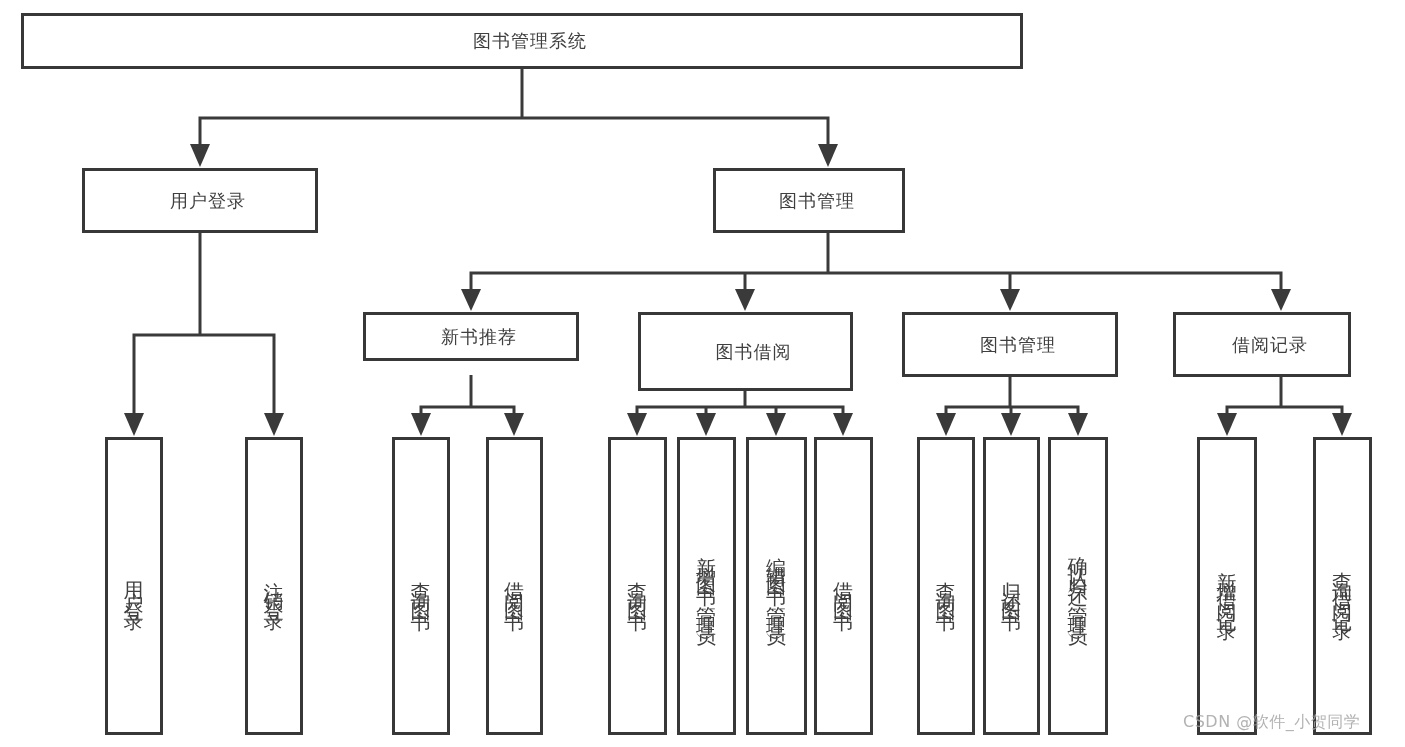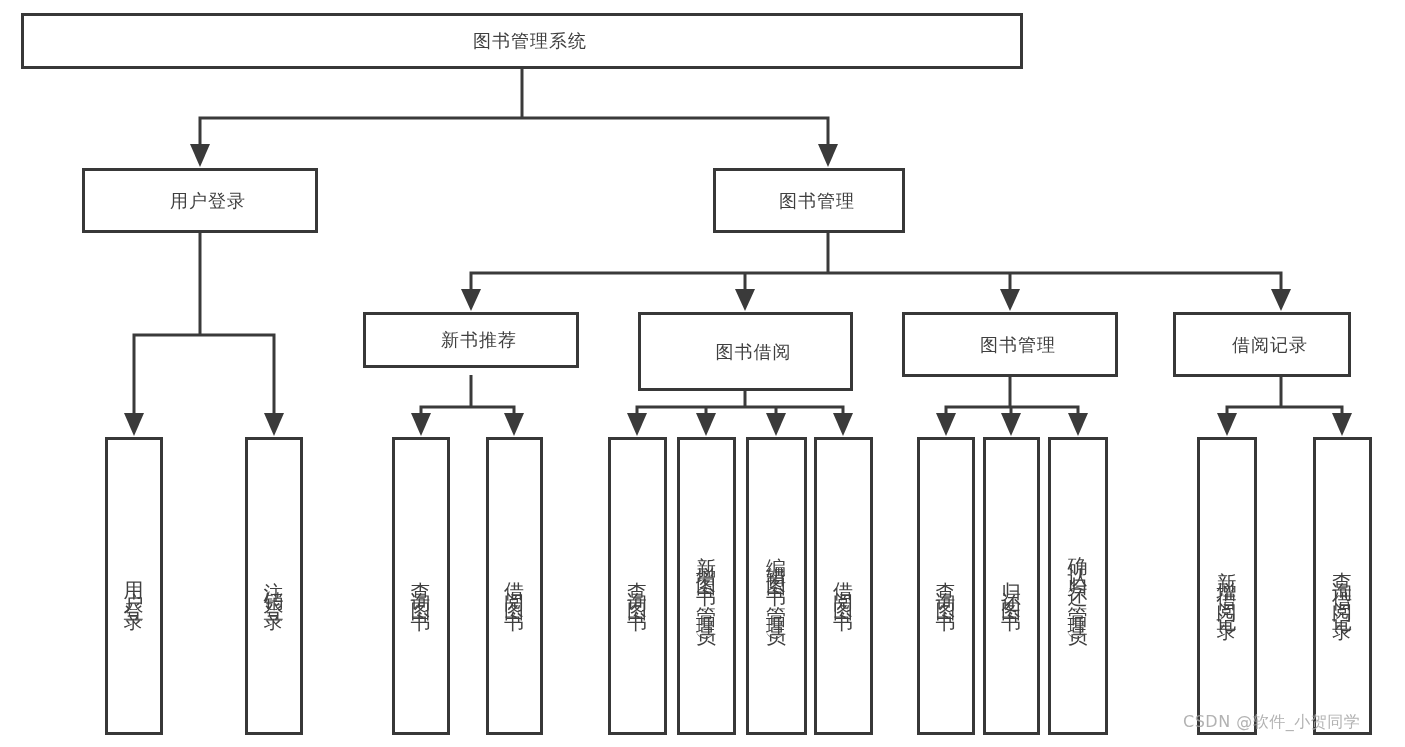--- a/index.html
+++ b/index.html
@@ -123,21 +123,21 @@
     <span>图书管理系统</span>
   </div>
 
   <div class="box hbox" style="left:82px;top:168px;width:236px;height:65px">
     <span>用户登录</span>
   </div>
   <div class="box hbox" style="left:713px;top:168px;width:192px;height:65px">
     <span>图书管理</span>
   </div>
 
-  <div class="box hbox" style="left:363px;top:312px;width:216px;height:56px">
+  <div class="box hbox" style="left:363px;top:312px;width:216px;height:49px">
     <span>新书推荐</span>
   </div>
   <div class="box hbox" style="left:638px;top:312px;width:215px;height:79px">
     <span>图书借阅</span>
   </div>
   <div class="box hbox" style="left:902px;top:312px;width:216px;height:65px">
     <span>图书管理</span>
   </div>
   <div class="box hbox" style="left:1173px;top:312px;width:178px;height:65px">
     <span>借阅记录</span>

